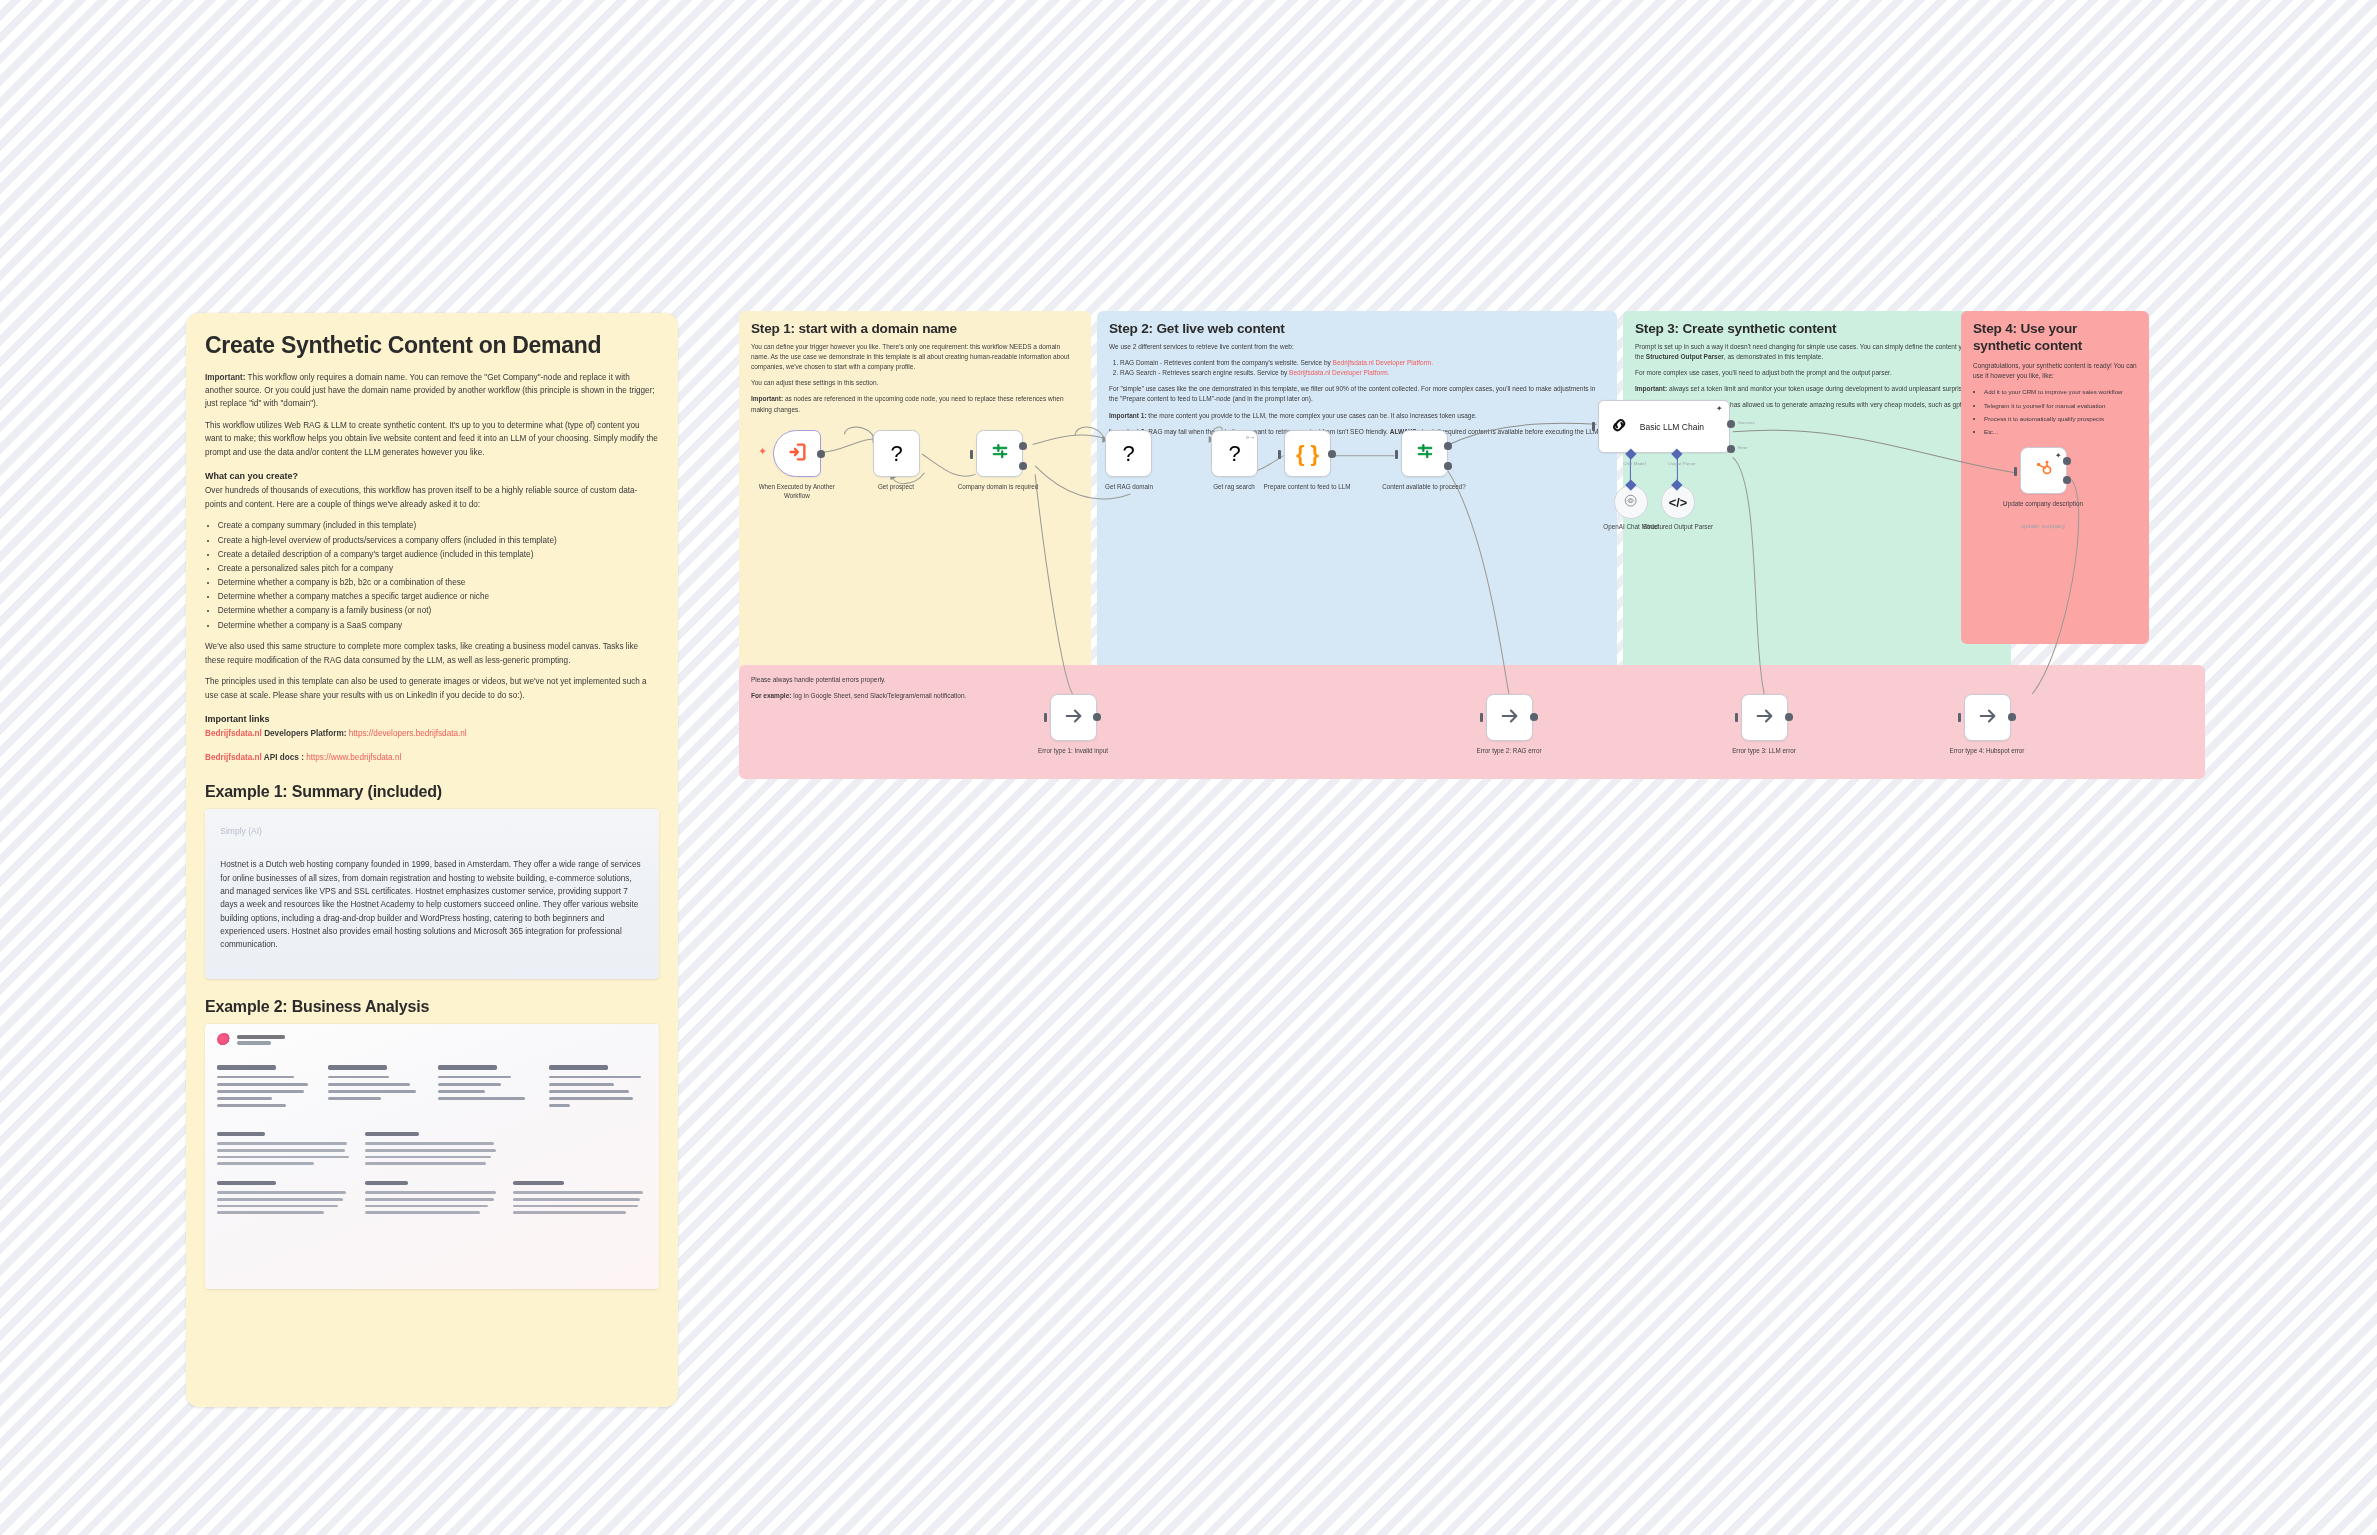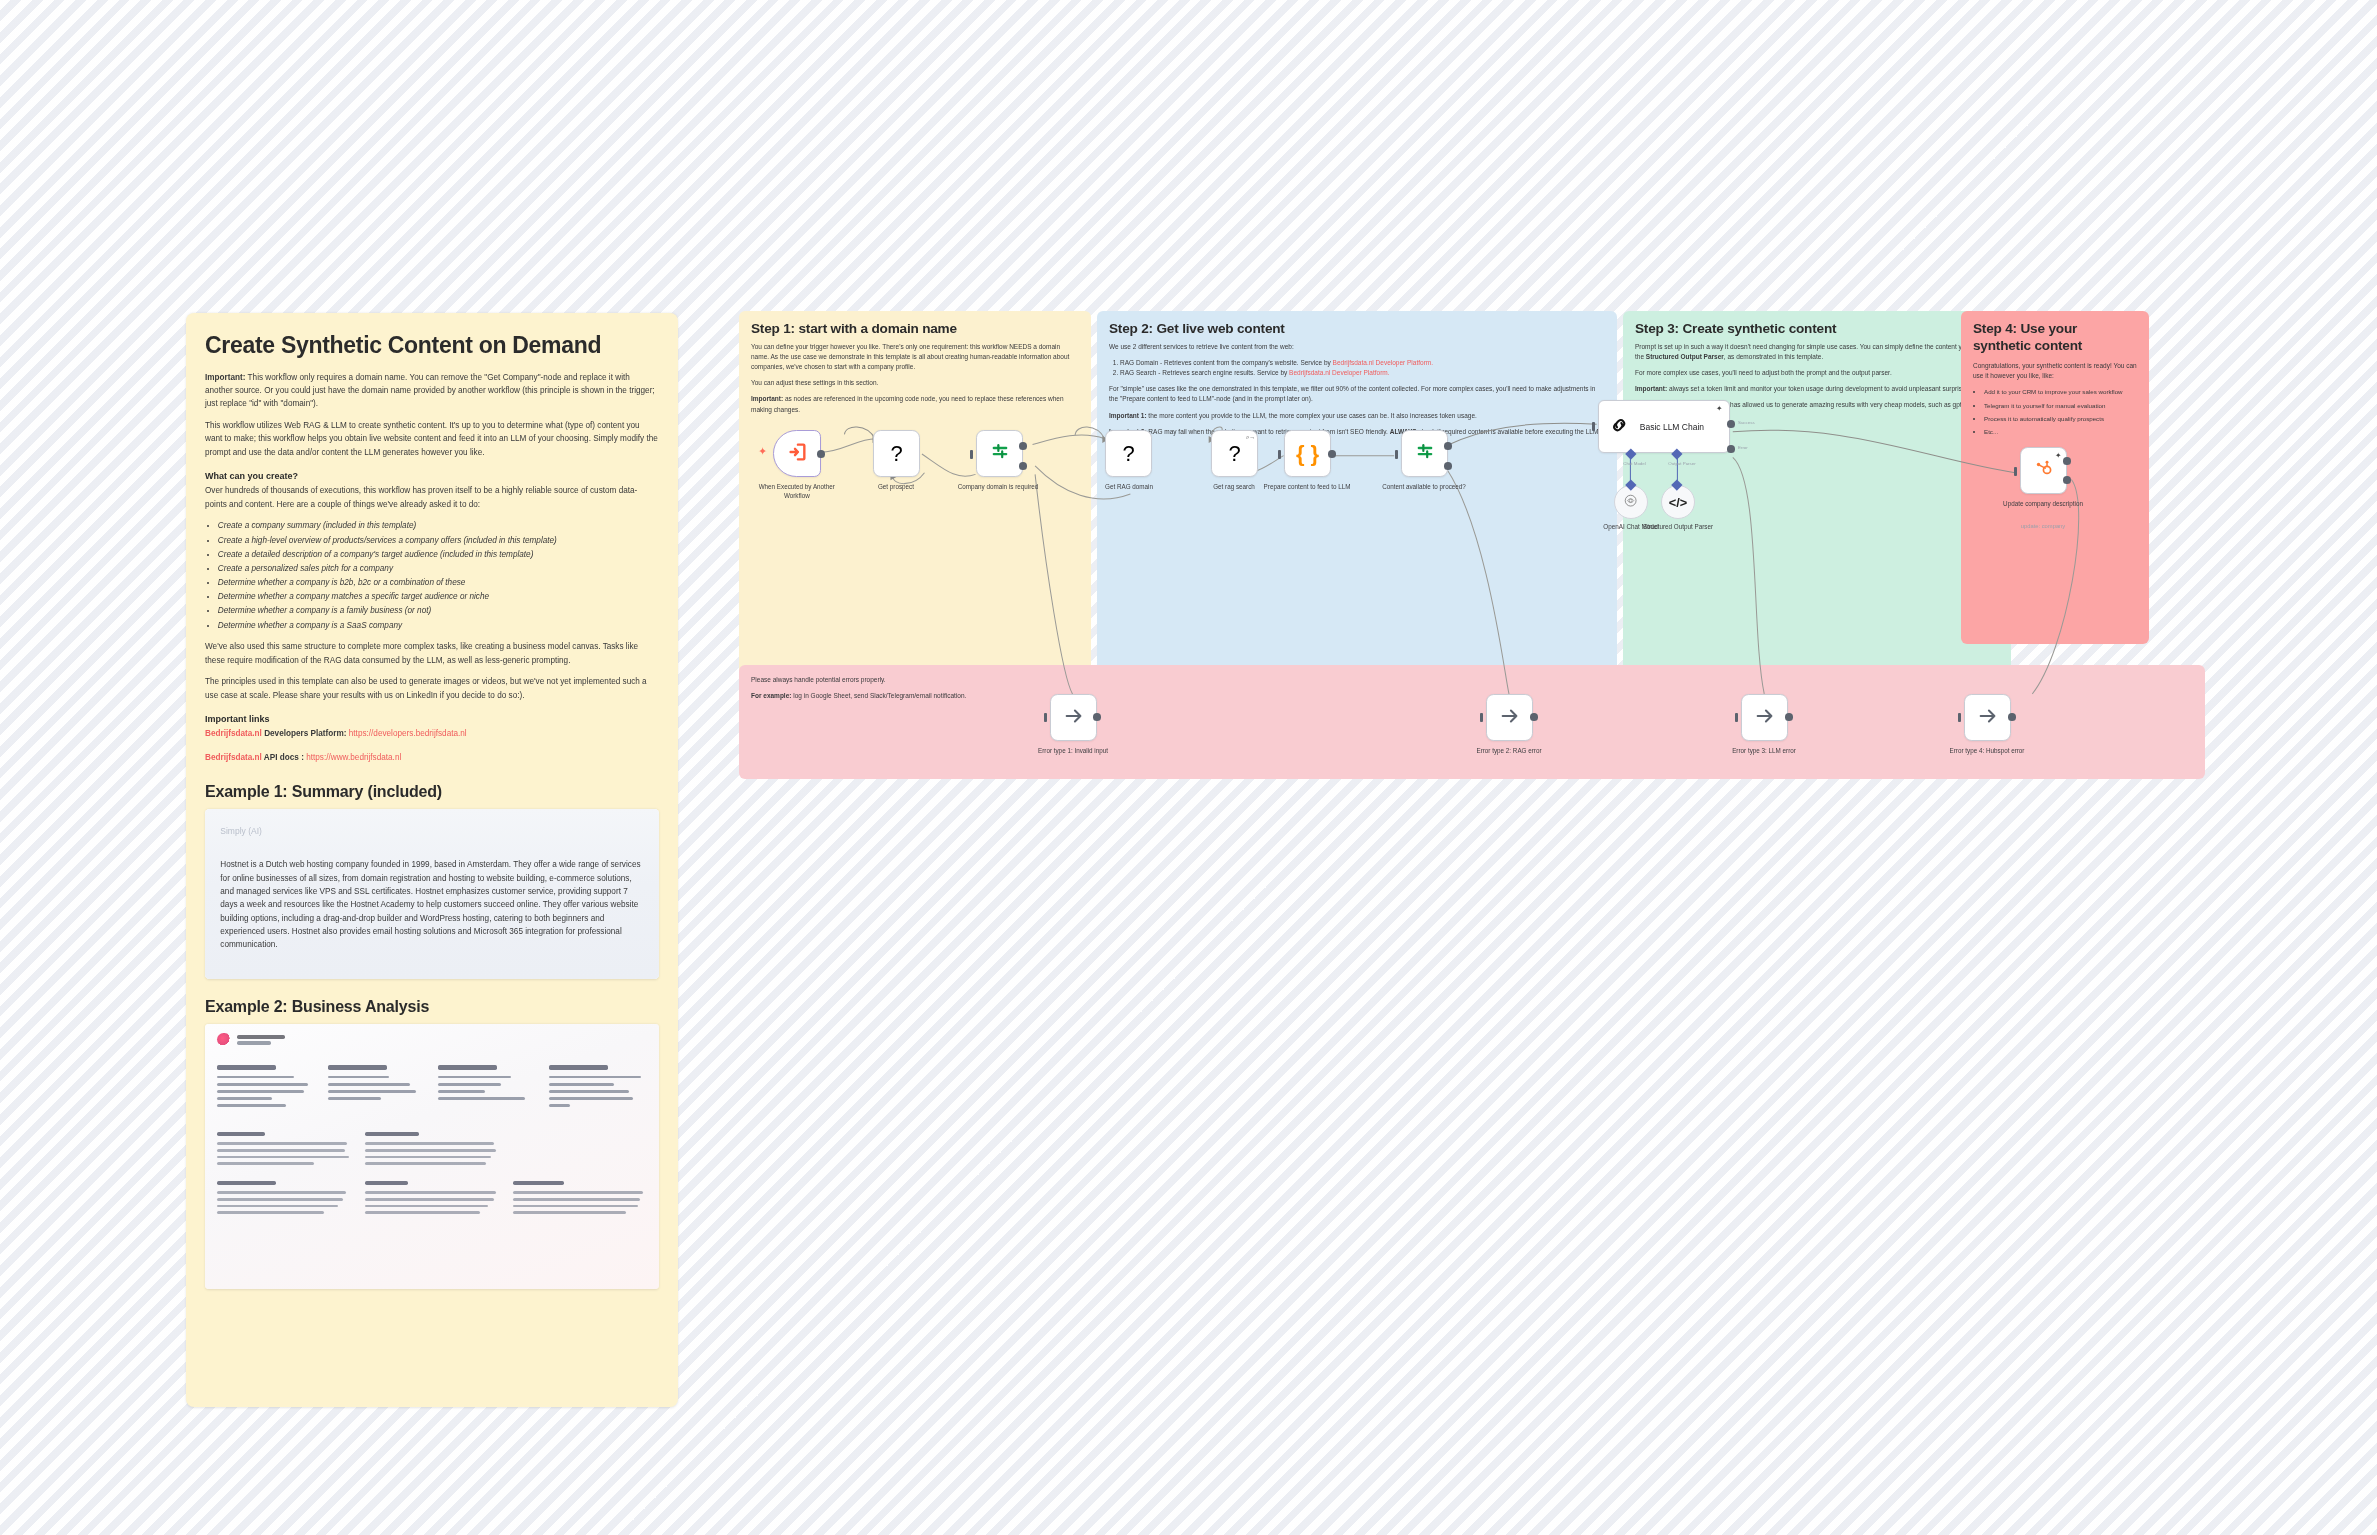--- a/index.html
+++ b/index.html
@@ -9,38 +9,38 @@
     font-family:"Liberation Sans", sans-serif;
     background-color:#f6f7fa;
     background-image: repeating-linear-gradient(135deg,
       rgba(255,255,255,0.95) 0px, rgba(255,255,255,0.95) 7.7px,
       rgba(228,231,238,0.55) 7.7px, rgba(228,231,238,0.55) 15.3px);
   }
 
   
   #left-note {
     position:absolute; left:186px; top:313px; width:492px; height:1094px;
-    background:#fdf3cf; border-radius:8px;
+    background:#fdf3cf; border-radius:13px;
     box-shadow:0 0.9px 2.6px rgba(0,0,0,.10);
     padding:13.6px 19px 0 19px;
   }
   #left-note h1 {
     font-size:23px; font-weight:700; color:#2b2b2b; margin:5.1px 0 12px 0;
     letter-spacing:-0.3px;
   }
   #left-note h2 {
     font-size:16px; font-weight:700; color:#2b2b2b; margin:19px 0 8.5px 0;
     letter-spacing:-0.2px;
   }
   #left-note p, #left-note li {
     font-size:8.2px; line-height:1.62; color:#39393a; margin:0 0 8.5px 0;
   }
   #left-note .sub { font-size:9px; font-weight:700; margin:12px 0 3.4px 0; color:#2b2b2b;}
   #left-note ul { margin:1.7px 0 8.5px 0; padding-left:12.8px; }
-  #left-note li { margin:0 0 0.9px 0;font-style:italic; }
+  #left-note li { margin:0 0 0.9px 0; }
   .lnk { color:#f05c5c; }
   .b { font-weight:700; }
 
   
   .ex-card {
     background:#ffffff; border-radius:4.3px; overflow:hidden;
     box-shadow:0 0.9px 2.6px rgba(0,0,0,.10); margin-top:5.1px;
   }
   .ex-head {
     display:flex; align-items:center; gap:9.4px;

